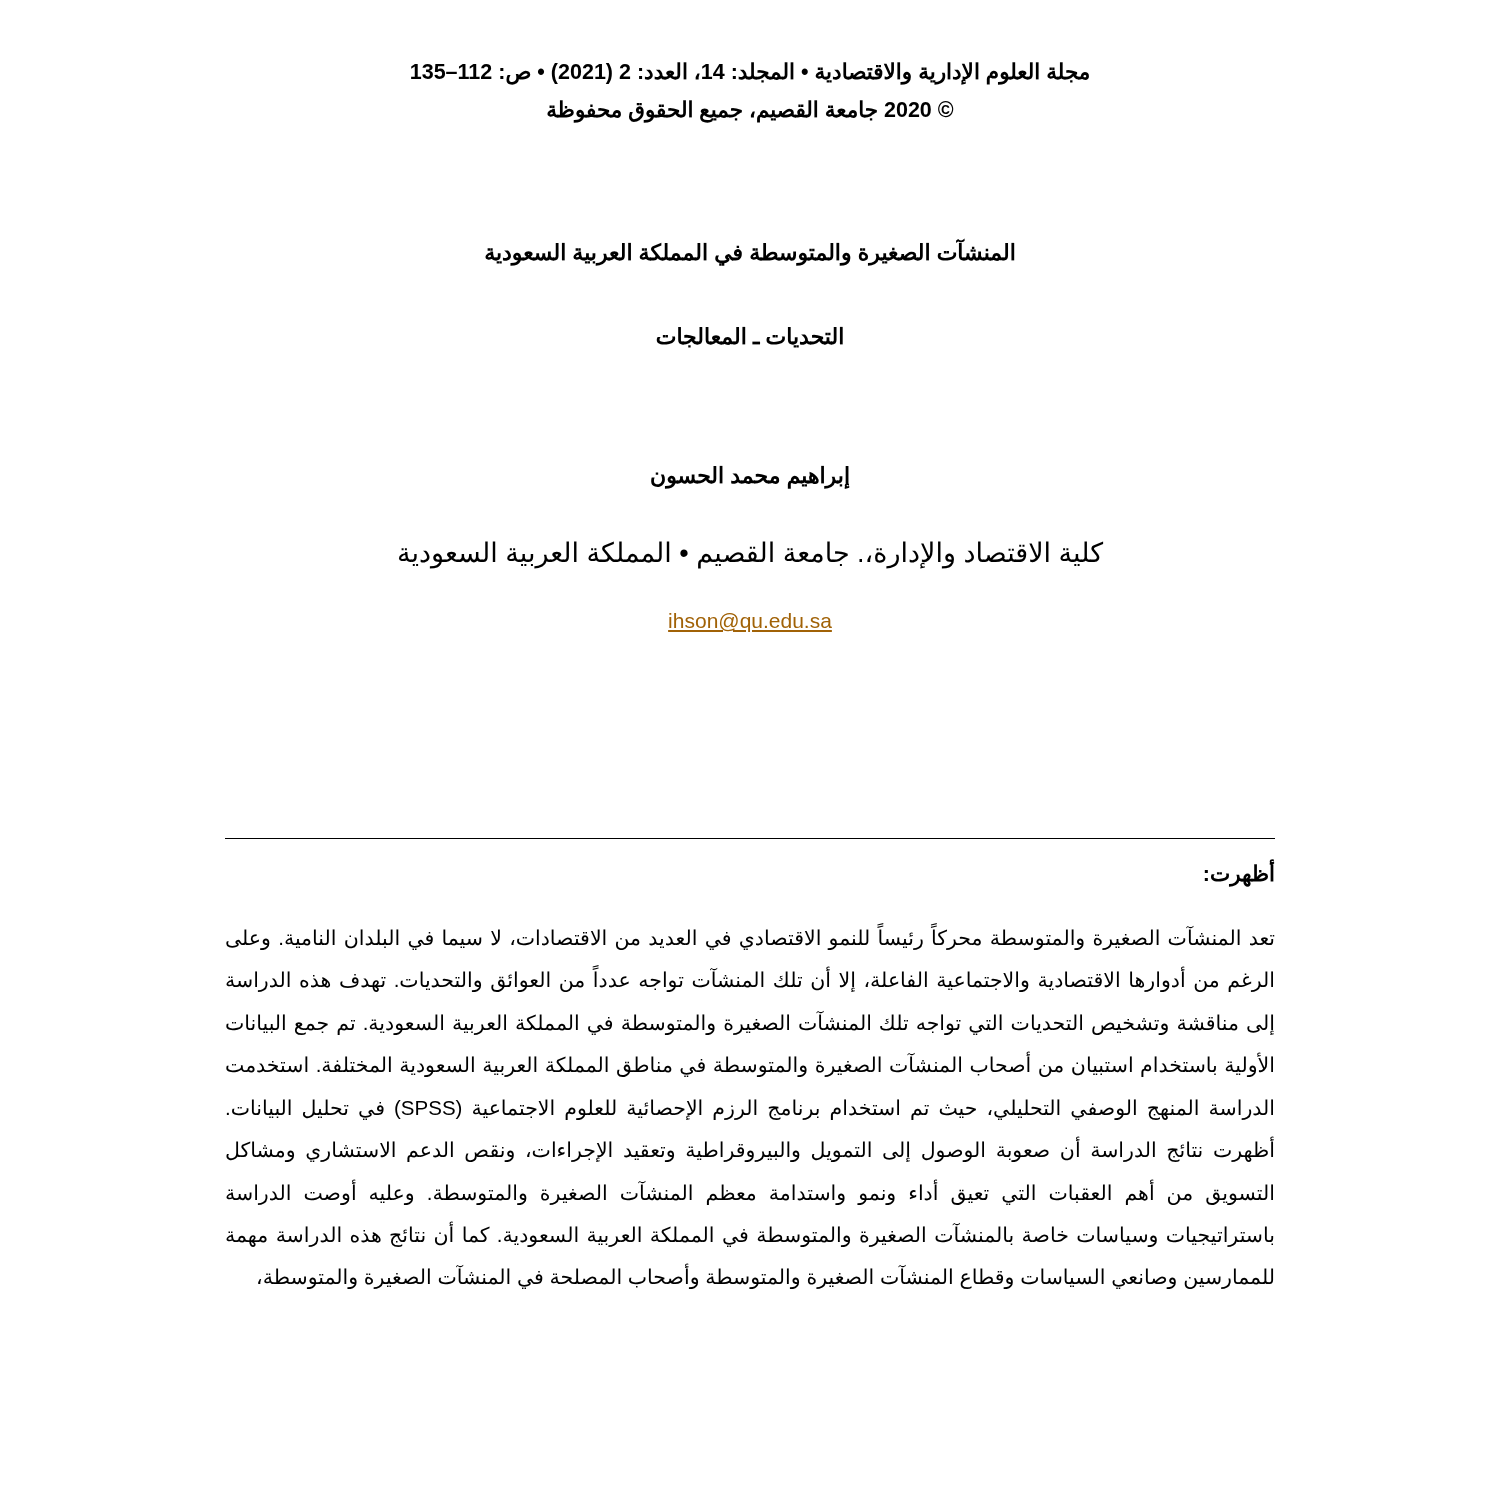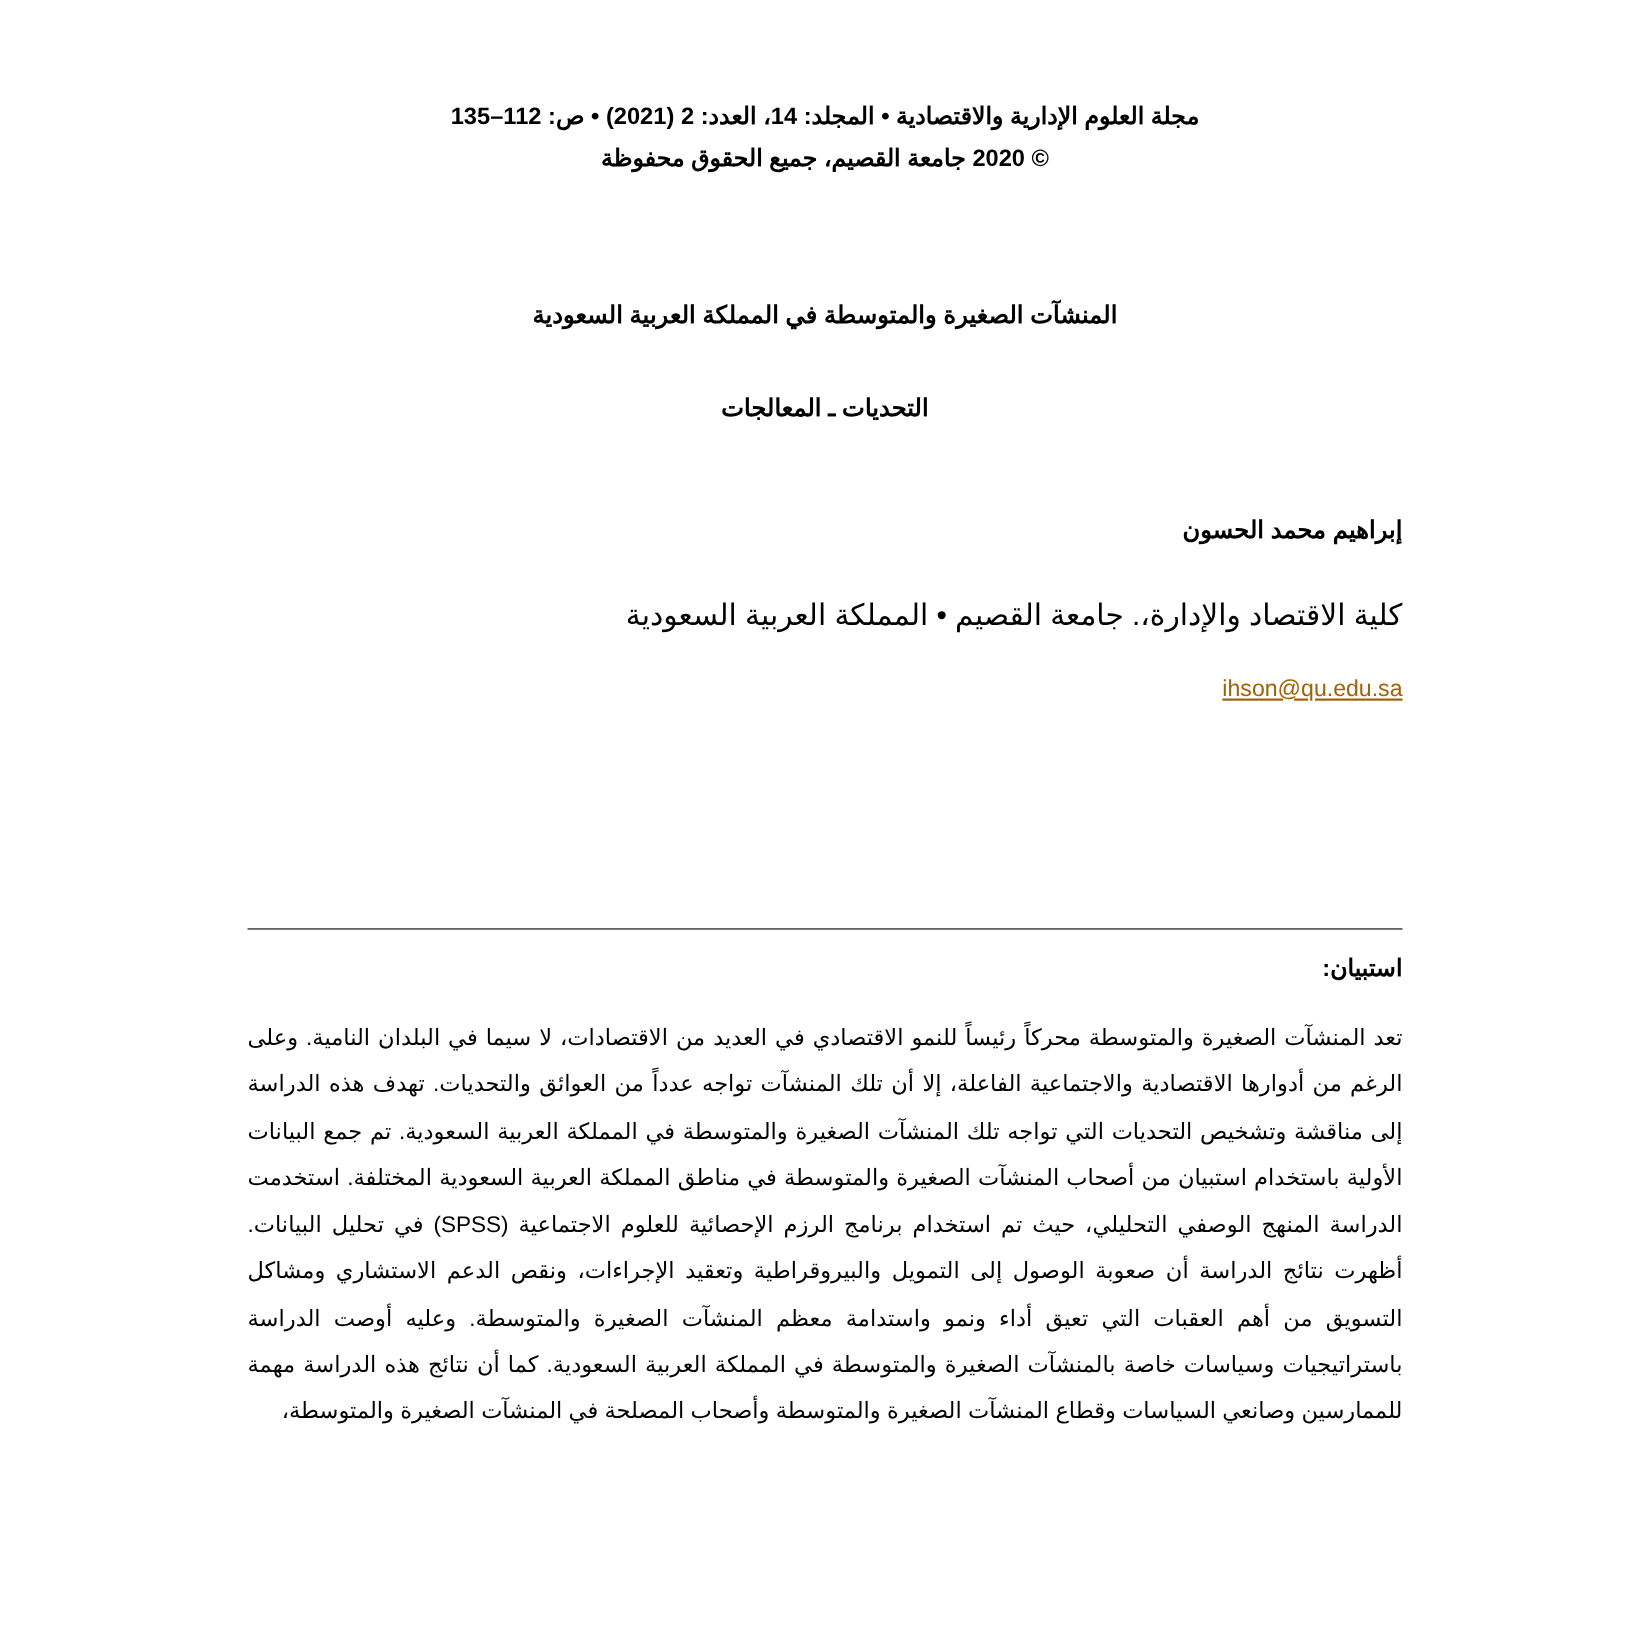--- a/index.html
+++ b/index.html
@@ -12,21 +12,21 @@
     height: 1500px;
     font-family: "Liberation Sans", sans-serif;
     color: #000000;
     overflow: hidden;
   }
   .page {
     position: relative;
     width: 1500px;
     height: 1100px;
     box-sizing: border-box;
-    padding: 88px 225px 0 225px;
+    padding: 54px 225px 0 225px;
   }
 
   
   .journal-header {
     text-align: center;
     font-weight: bold;
     font-size: 21.5px;
     line-height: 1.75;
     direction: rtl;
   }
@@ -43,22 +43,22 @@
     font-weight: bold;
     font-size: 22px;
     line-height: 1.45;
   }
   .title-line.second {
     margin-top: 52px;
   }
 
   
   .author-block {
-    text-align: right;
-    margin-top: 82px;
+    text-align: center;
+    margin-top: 110px;
     direction: rtl;
   }
   .author-name {
     font-weight: bold;
     font-size: 22px;
   }
   .affiliation {
     font-size: 27px;
     margin-top: 48px;
     direction: rtl;
@@ -113,16 +113,16 @@
   </div>
 
   <div class="author-block">
     <div class="author-name">إبراهيم محمد الحسون</div>
     <div class="affiliation">كلية الاقتصاد والإدارة،. جامعة القصيم • المملكة العربية السعودية</div>
     <a class="email" href="#">ihson@qu.edu.sa</a>
   </div>
 
   <hr class="divider">
 
-  <div class="abstract-label">استبيان:</div>
+  <div class="abstract-label">أظهرت:</div>
   <div class="abstract-body">تعد المنشآت الصغيرة والمتوسطة محركاً رئيساً للنمو الاقتصادي في العديد من الاقتصادات، لا سيما في البلدان النامية. وعلى الرغم من أدوارها الاقتصادية والاجتماعية الفاعلة، إلا أن تلك المنشآت تواجه عدداً من العوائق والتحديات. تهدف هذه الدراسة إلى مناقشة وتشخيص التحديات التي تواجه تلك المنشآت الصغيرة والمتوسطة في المملكة العربية السعودية. تم جمع البيانات الأولية باستخدام استبيان من أصحاب المنشآت الصغيرة والمتوسطة في مناطق المملكة العربية السعودية المختلفة. استخدمت الدراسة المنهج الوصفي التحليلي، حيث تم استخدام برنامج الرزم الإحصائية للعلوم الاجتماعية (SPSS) في تحليل البيانات. أظهرت نتائج الدراسة أن صعوبة الوصول إلى التمويل والبيروقراطية وتعقيد الإجراءات، ونقص الدعم الاستشاري ومشاكل التسويق من أهم العقبات التي تعيق أداء ونمو واستدامة معظم المنشآت الصغيرة والمتوسطة. وعليه أوصت الدراسة باستراتيجيات وسياسات خاصة بالمنشآت الصغيرة والمتوسطة في المملكة العربية السعودية. كما أن نتائج هذه الدراسة مهمة للممارسين وصانعي السياسات وقطاع المنشآت الصغيرة والمتوسطة وأصحاب المصلحة في المنشآت الصغيرة والمتوسطة،</div>
 
 </div>
 
 </body></html>

